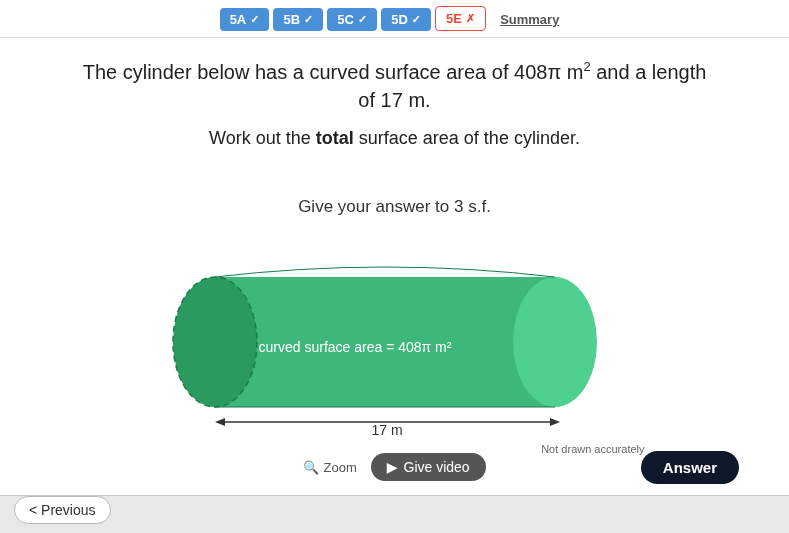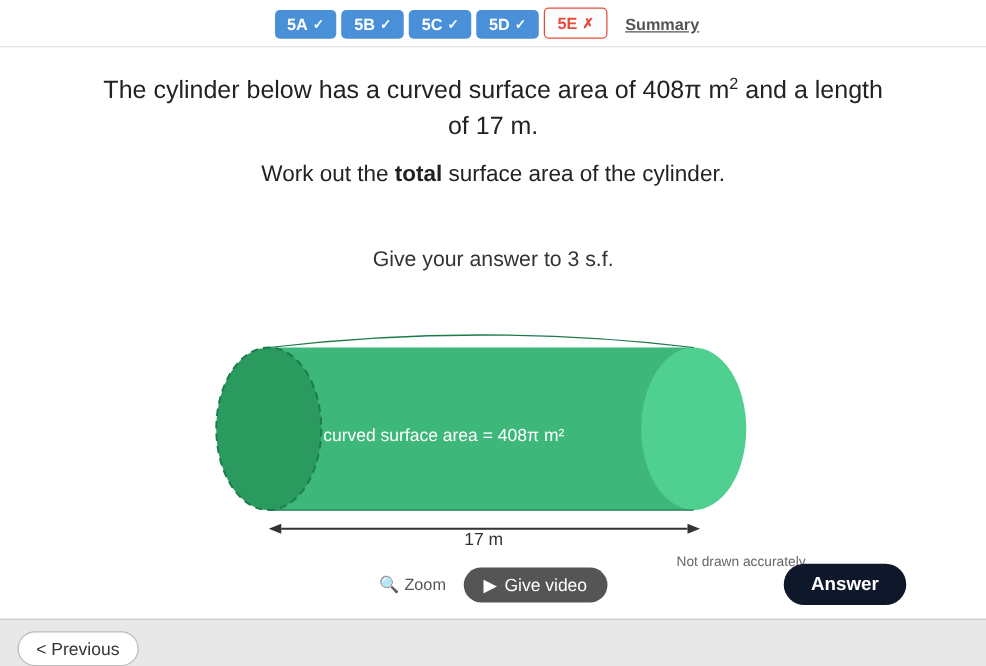--- a/index.html
+++ b/index.html
@@ -46,21 +46,21 @@
       color: #555;
       font-weight: 700;
       text-decoration: underline;
     }
     .check-icon { font-size: 11px; }
 
     
     .main-content {
       background: #fff;
       margin: 0;
-      padding: 20px 44px 10px;
+      padding: 20px 30px 10px;
       min-height: 440px;
     }
 
     .question-text {
       text-align: center;
       font-size: 20px;
       color: #222;
       line-height: 1.4;
       margin-bottom: 14px;
     }
@@ -163,21 +163,21 @@
 
     
     .footer {
       position: absolute;
       bottom: 0;
       left: 0;
       right: 0;
       height: 38px;
       background: #e8e8e8;
       display: flex;
-      align-items: flex-end;
+      align-items: flex-start;
       padding: 0 14px;
       border-top: 1px solid #ccc;
     }
 
     .prev-btn {
       background: #fff;
       border: 1px solid #bbb;
       border-radius: 16px;
       padding: 5px 14px;
       font-size: 14px;

